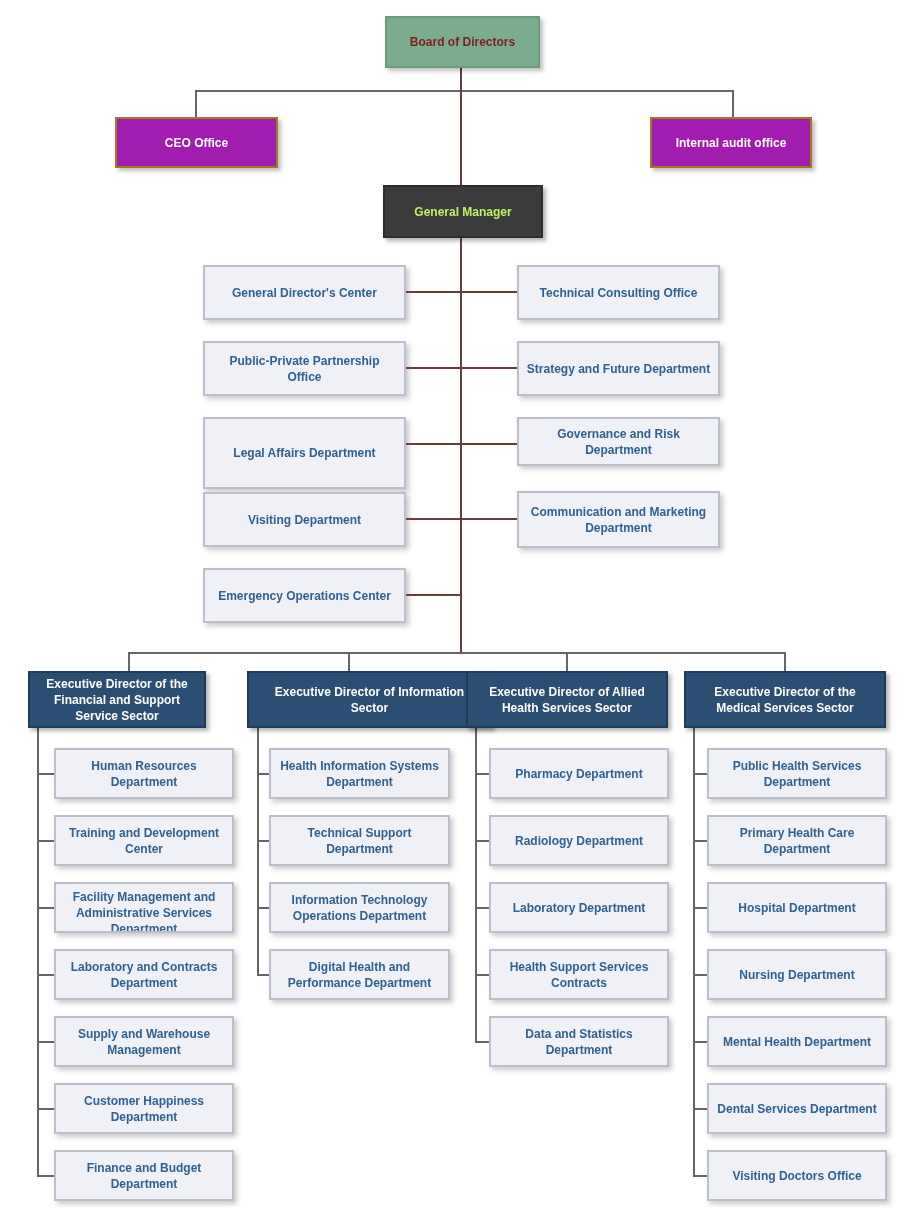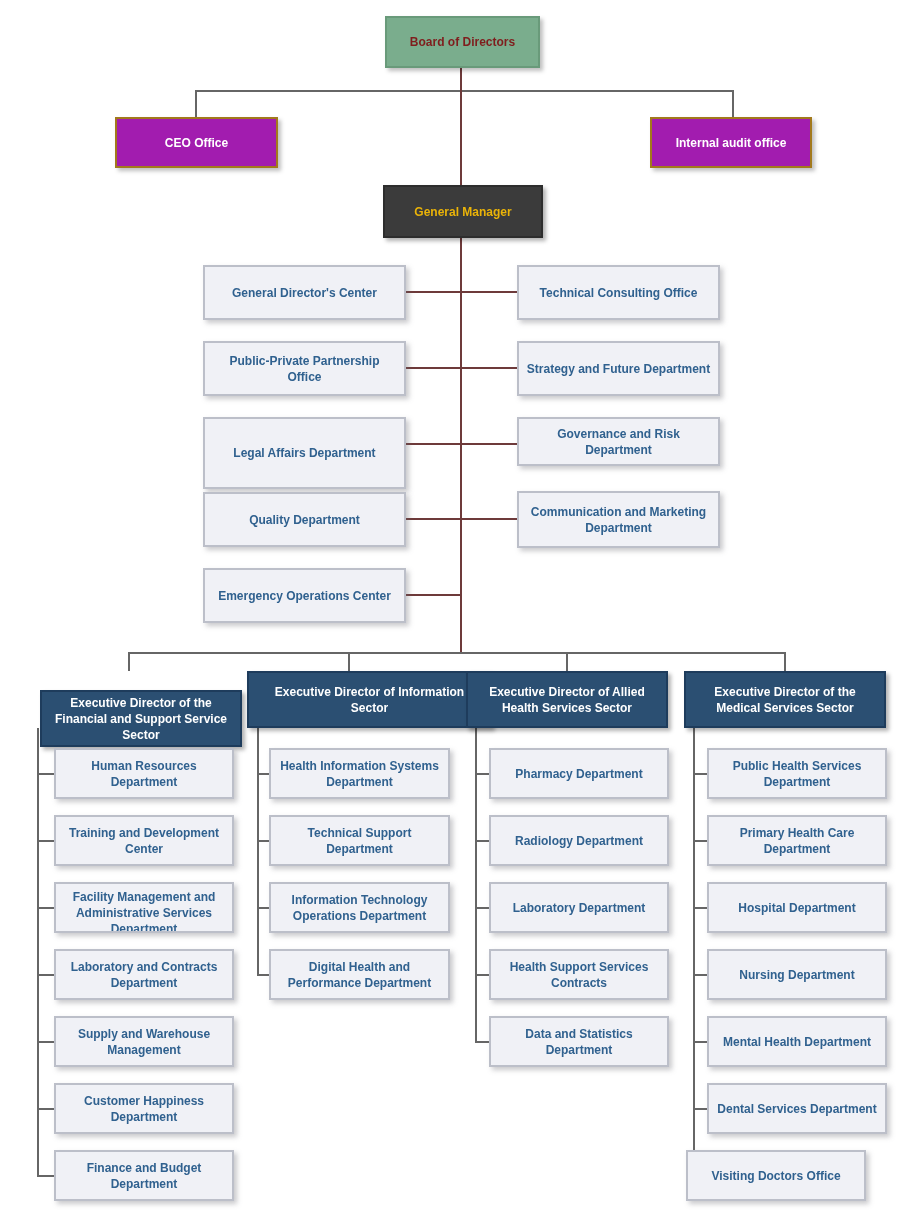--- a/index.html
+++ b/index.html
@@ -6,21 +6,21 @@
   .canvas{
     position:relative;width:914px;height:1211px;background:#ffffff;
     font-family:"Liberation Sans",sans-serif;overflow:hidden;
   }
   .node{
     position:absolute;box-sizing:border-box;display:flex;align-items:center;justify-content:center;
     text-align:center;font-weight:700;font-size:12px;line-height:16px;padding:3px 6px;
   }
   .node.green{background:#7aad8d;border:2px solid #699a7a;color:#7f1d1d;box-shadow:3px 3px 4px rgba(0,0,0,0.25);}
   .node.gold{background:#a21caf;border:2px solid #a2791c;color:#ffffff;box-shadow:3px 3px 4px rgba(0,0,0,0.25);}
-  .node.dark{background:#3b3b3b;border:2px solid #2d2d2d;color:#eab308;box-shadow:3px 3px 4px rgba(0,0,0,0.3);}
+  .node.dark{background:#3b3b3b;border:2px solid #2d2d2d;color:#bef264;box-shadow:3px 3px 4px rgba(0,0,0,0.3);}
   .node.navy{background:#2b4f72;border:2px solid #1e3c5c;color:#ffffff;box-shadow:3px 3px 4px rgba(0,0,0,0.3);}
   .node.light{
     background:#f0f1f6;border:2px solid #bcbfc9;color:#30618f;
     box-shadow:3px 3px 5px rgba(100,100,110,0.35);
   }
   .node.top-align{align-items:flex-start;overflow:hidden;padding-top:5px;}
   .line{position:absolute;background:#666666;}
   .line.maroon{background:#6e3a3a;}
 </style>
 </head>
@@ -85,29 +85,29 @@
   <div class="line" style="left:693px;top:1175px;width:14px;height:2px;"></div>
 
   <div class="node green" style="left:385px;top:16px;width:155px;height:52px;">Board of Directors</div>
   <div class="node gold" style="left:115px;top:117px;width:163px;height:51px;">CEO Office</div>
   <div class="node gold" style="left:650px;top:117px;width:162px;height:51px;">Internal audit office</div>
   <div class="node dark" style="left:383px;top:185px;width:160px;height:53px;">General Manager</div>
 
   <div class="node light" style="left:203px;top:265px;width:203px;height:55px;">General Director's Center</div>
   <div class="node light" style="left:203px;top:341px;width:203px;height:55px;">Public-Private Partnership Office</div>
   <div class="node light" style="left:203px;top:417px;width:203px;height:72px;">Legal Affairs Department</div>
-  <div class="node light" style="left:203px;top:492px;width:203px;height:55px;">Quality Department</div>
+  <div class="node light" style="left:203px;top:492px;width:203px;height:55px;">Visiting Department</div>
   <div class="node light" style="left:203px;top:568px;width:203px;height:55px;">Emergency Operations Center</div>
 
   <div class="node light" style="left:517px;top:265px;width:203px;height:55px;">Technical Consulting Office</div>
   <div class="node light" style="left:517px;top:341px;width:203px;height:55px;">Strategy and Future Department</div>
   <div class="node light" style="left:517px;top:417px;width:203px;height:49px;">Governance and Risk Department</div>
   <div class="node light" style="left:517px;top:491px;width:203px;height:57px;">Communication and Marketing Department</div>
 
-  <div class="node navy" style="left:40px;top:671px;width:202px;height:57px;margin-top:19px;">Executive Director of the Financial and Support Service Sector</div>
+  <div class="node navy" style="left:28px;top:671px;width:178px;height:57px;">Executive Director of the Financial and Support Service Sector</div>
   <div class="node navy" style="left:247px;top:671px;width:245px;height:57px;">Executive Director of Information Sector</div>
   <div class="node navy" style="left:466px;top:671px;width:202px;height:57px;">Executive Director of Allied Health Services Sector</div>
   <div class="node navy" style="left:684px;top:671px;width:202px;height:57px;">Executive Director of the Medical Services Sector</div>
 
   <div class="node light" style="left:54px;top:748px;width:180px;height:51px;">Human Resources Department</div>
   <div class="node light" style="left:54px;top:815px;width:180px;height:51px;">Training and Development Center</div>
   <div class="node light top-align" style="left:54px;top:882px;width:180px;height:51px;">Facility Management and Administrative Services Department</div>
   <div class="node light" style="left:54px;top:949px;width:180px;height:51px;">Laboratory and Contracts Department</div>
   <div class="node light" style="left:54px;top:1016px;width:180px;height:51px;">Supply and Warehouse Management</div>
   <div class="node light" style="left:54px;top:1083px;width:180px;height:51px;">Customer Happiness Department</div>
@@ -123,15 +123,15 @@
   <div class="node light" style="left:489px;top:882px;width:180px;height:51px;">Laboratory Department</div>
   <div class="node light" style="left:489px;top:949px;width:180px;height:51px;">Health Support Services Contracts</div>
   <div class="node light" style="left:489px;top:1016px;width:180px;height:51px;">Data and Statistics Department</div>
 
   <div class="node light" style="left:707px;top:748px;width:180px;height:51px;">Public Health Services Department</div>
   <div class="node light" style="left:707px;top:815px;width:180px;height:51px;">Primary Health Care Department</div>
   <div class="node light" style="left:707px;top:882px;width:180px;height:51px;">Hospital Department</div>
   <div class="node light" style="left:707px;top:949px;width:180px;height:51px;">Nursing Department</div>
   <div class="node light" style="left:707px;top:1016px;width:180px;height:51px;">Mental Health Department</div>
   <div class="node light" style="left:707px;top:1083px;width:180px;height:51px;">Dental Services Department</div>
-  <div class="node light" style="left:686px;top:1150px;width:180px;height:51px;">Visiting Doctors Office</div>
+  <div class="node light" style="left:707px;top:1150px;width:180px;height:51px;">Visiting Doctors Office</div>
 
 </div>
 
 </body></html>

